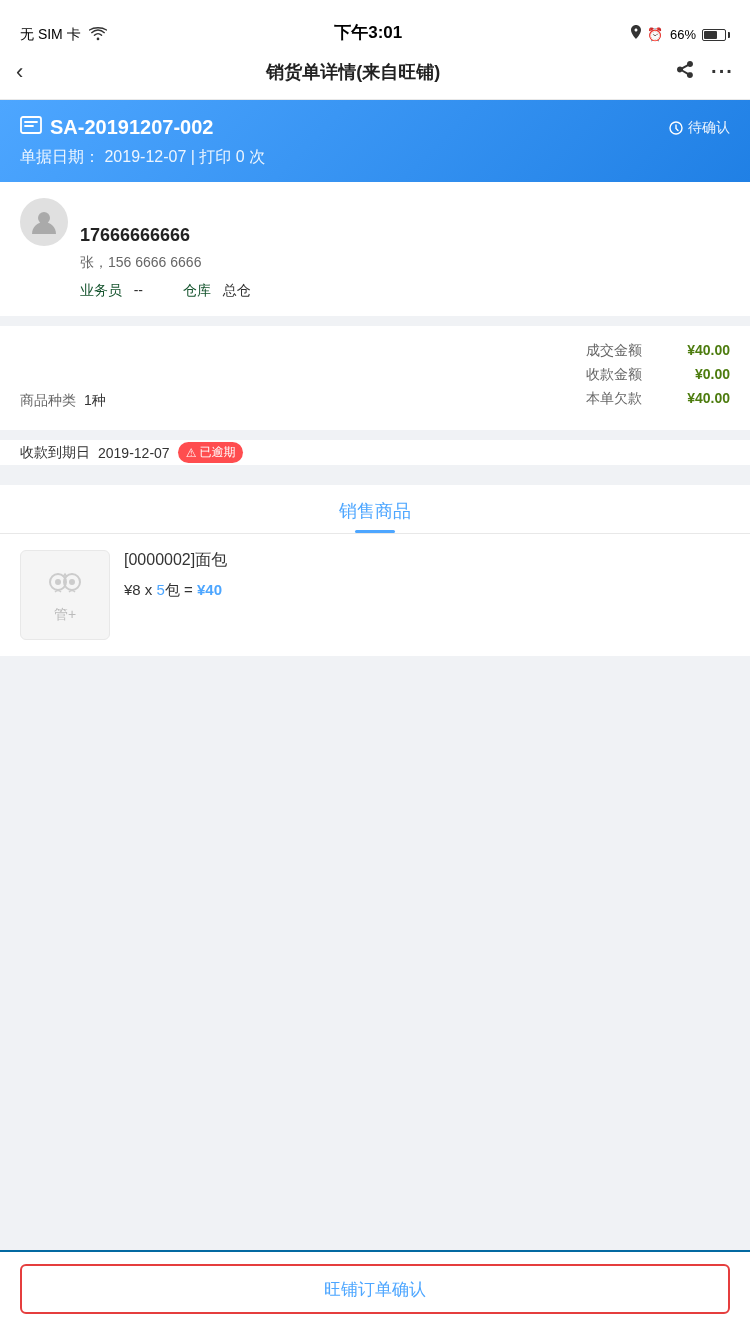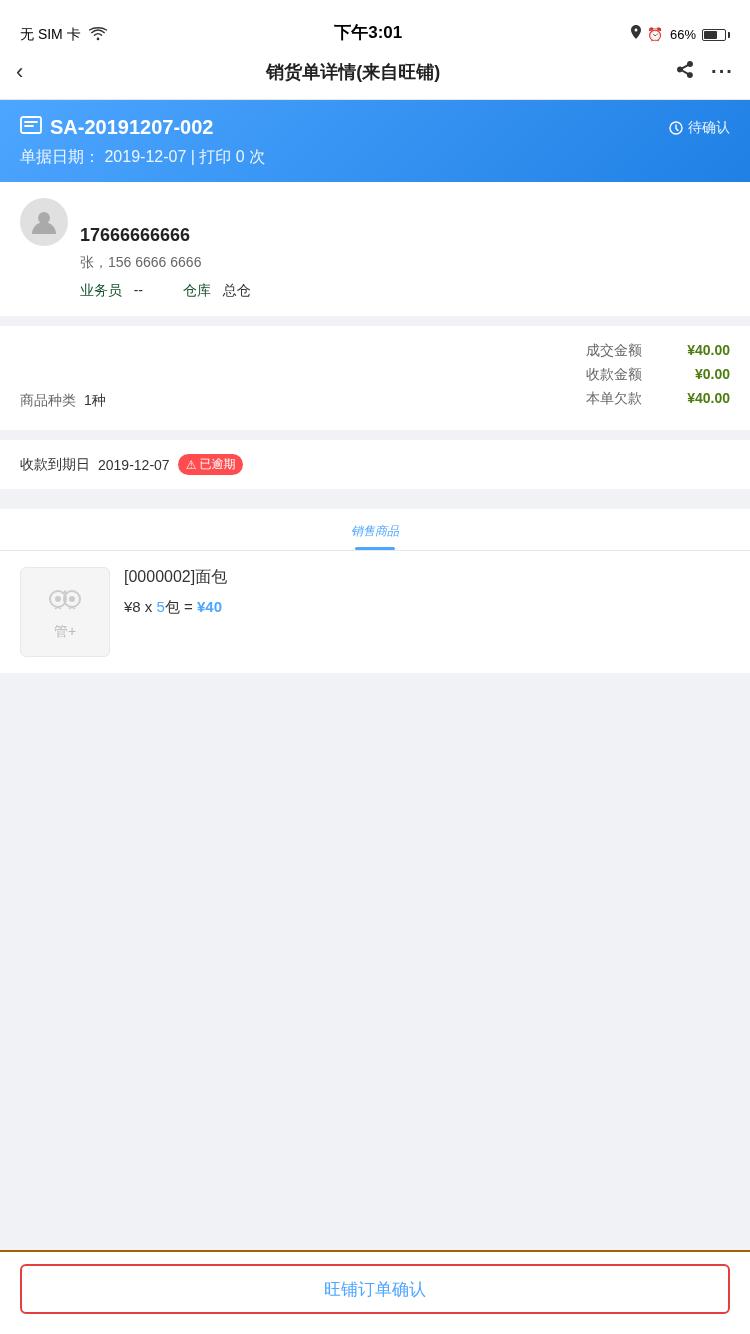--- a/index.html
+++ b/index.html
@@ -241,21 +241,21 @@
     .financial-value {
       color: #4d7c0f;
       font-weight: 600;
       min-width: 80px;
       text-align: right;
     }
 
     
     .due-section {
       background: #fff;
-      padding: 14px 20px;
+      padding: 2px 20px;
       display: flex;
       align-items: center;
       gap: 8px;
       font-size: 14px;
       color: #333;
     }
     .overdue-badge {
       background: #ff4d4f;
       color: #fff;
       border-radius: 20px;
@@ -272,25 +272,24 @@
       margin-top: 10px;
     }
     .tabs-bar {
       display: flex;
       border-bottom: 1px solid #e8e8e8;
     }
     .tab-item {
       flex: 1;
       text-align: center;
       padding: 14px 0 10px;
-      font-size: 12px;
+      font-size: 18px;
       color: #999;
       cursor: pointer;
       position: relative;
-      font-style: italic;
     }
     .tab-item.active {
       color: #4da6ff;
     }
     .tab-item.active::after {
       content: '';
       position: absolute;
       bottom: 0;
       left: 50%;
       transform: translateX(-50%);
@@ -364,21 +363,21 @@
     }
 
     
     .confirm-btn-wrapper {
       position: fixed;
       bottom: 0;
       left: 0;
       width: 750px;
       background: #fff;
       padding: 12px 20px 20px;
-      border-top: 2px solid #a16207;
+      border-top: 2px solid #0369a1;
     }
     .confirm-btn {
       width: 100%;
       height: 50px;
       background: #fff;
       border: 2px solid #e53e3e;
       border-radius: 6px;
       font-size: 17px;
       color: #4da6ff;
       cursor: pointer;

